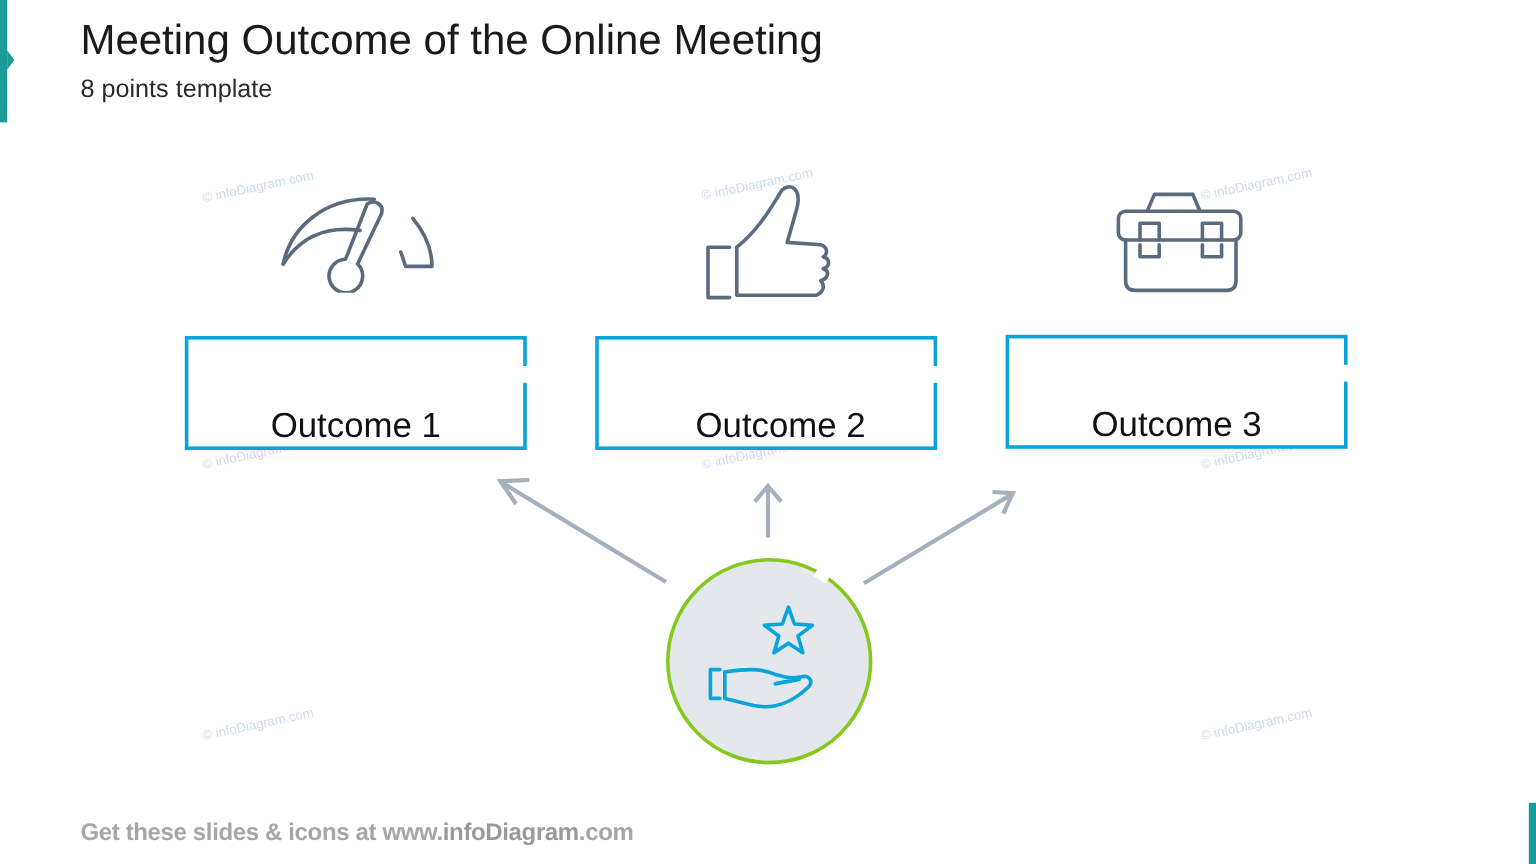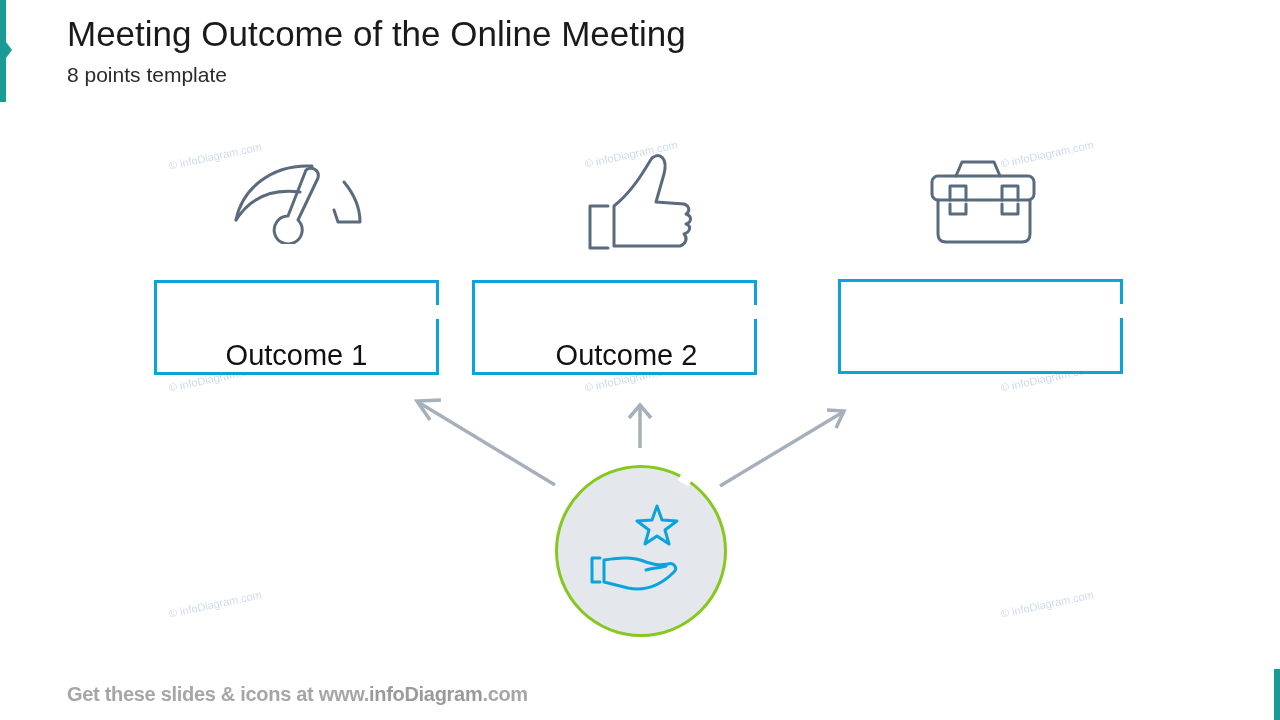--- a/index.html
+++ b/index.html
@@ -100,25 +100,26 @@
     <path d="M22 48 L22 58 L38 58 L38 48"></path>
     <path d="M74 44 L74 30 L90 30 L90 44"></path>
     <path d="M74 48 L74 58 L90 58 L90 48"></path>
   </svg>
 </div>
 
 <div class="outcome-box" style="left:154px;top:280px;">
   <span>Outcome 1</span>
   <span class="gap"></span>
 </div>
-<div class="outcome-box" style="left:472px;top:280px;padding-left:24px;">
+<div class="outcome-box" style="left:496px;top:280px;padding-left:24px;">
   <span>Outcome 2</span>
   <span class="gap"></span>
 </div>
 <div class="outcome-box" style="left:838px;top:279px;">
+  <span>Outcome 3</span>
   <span class="gap"></span>
 </div>
 
 <svg style="position:absolute;left:0;top:0;" width="1280" height="720" fill="none" stroke="#a5b0bc" stroke-width="3.5" stroke-linecap="butt" stroke-linejoin="miter">
   <g>
     <line x1="555" y1="485" x2="418" y2="402"></line>
     <polyline points="430,420 417,401 441,400"></polyline>
   </g>
   <g>
     <line x1="640" y1="448" x2="640" y2="406"></line>

